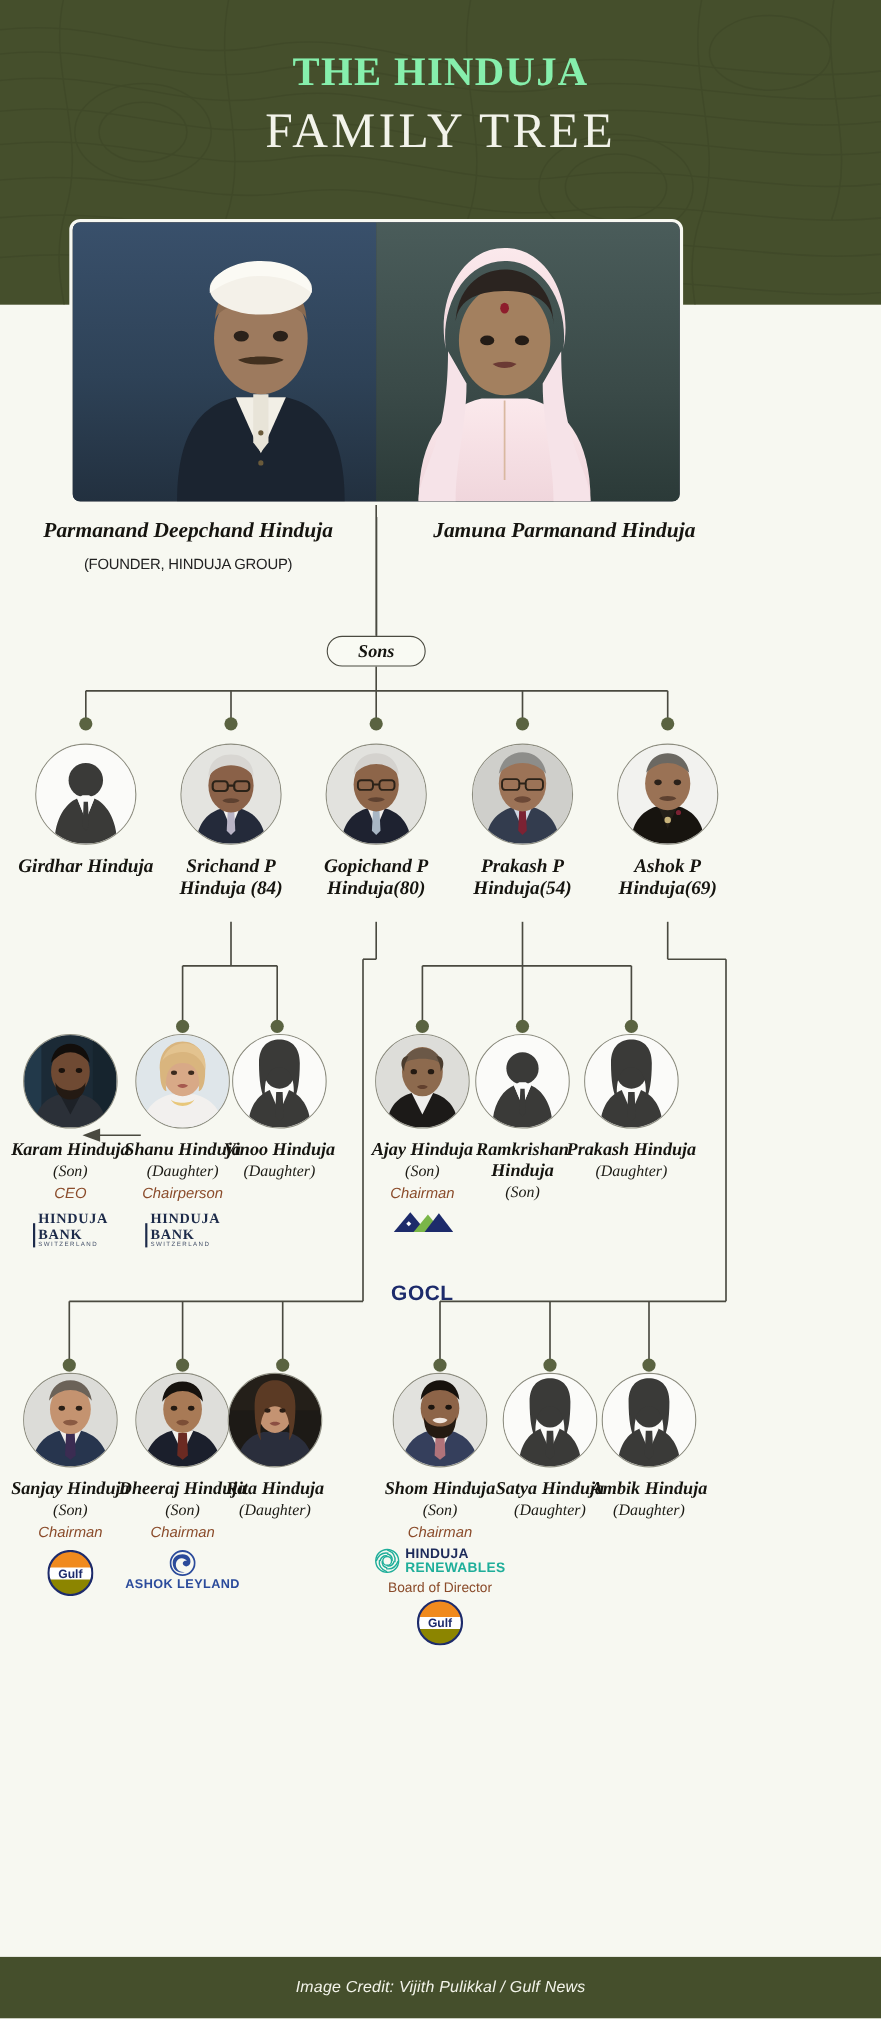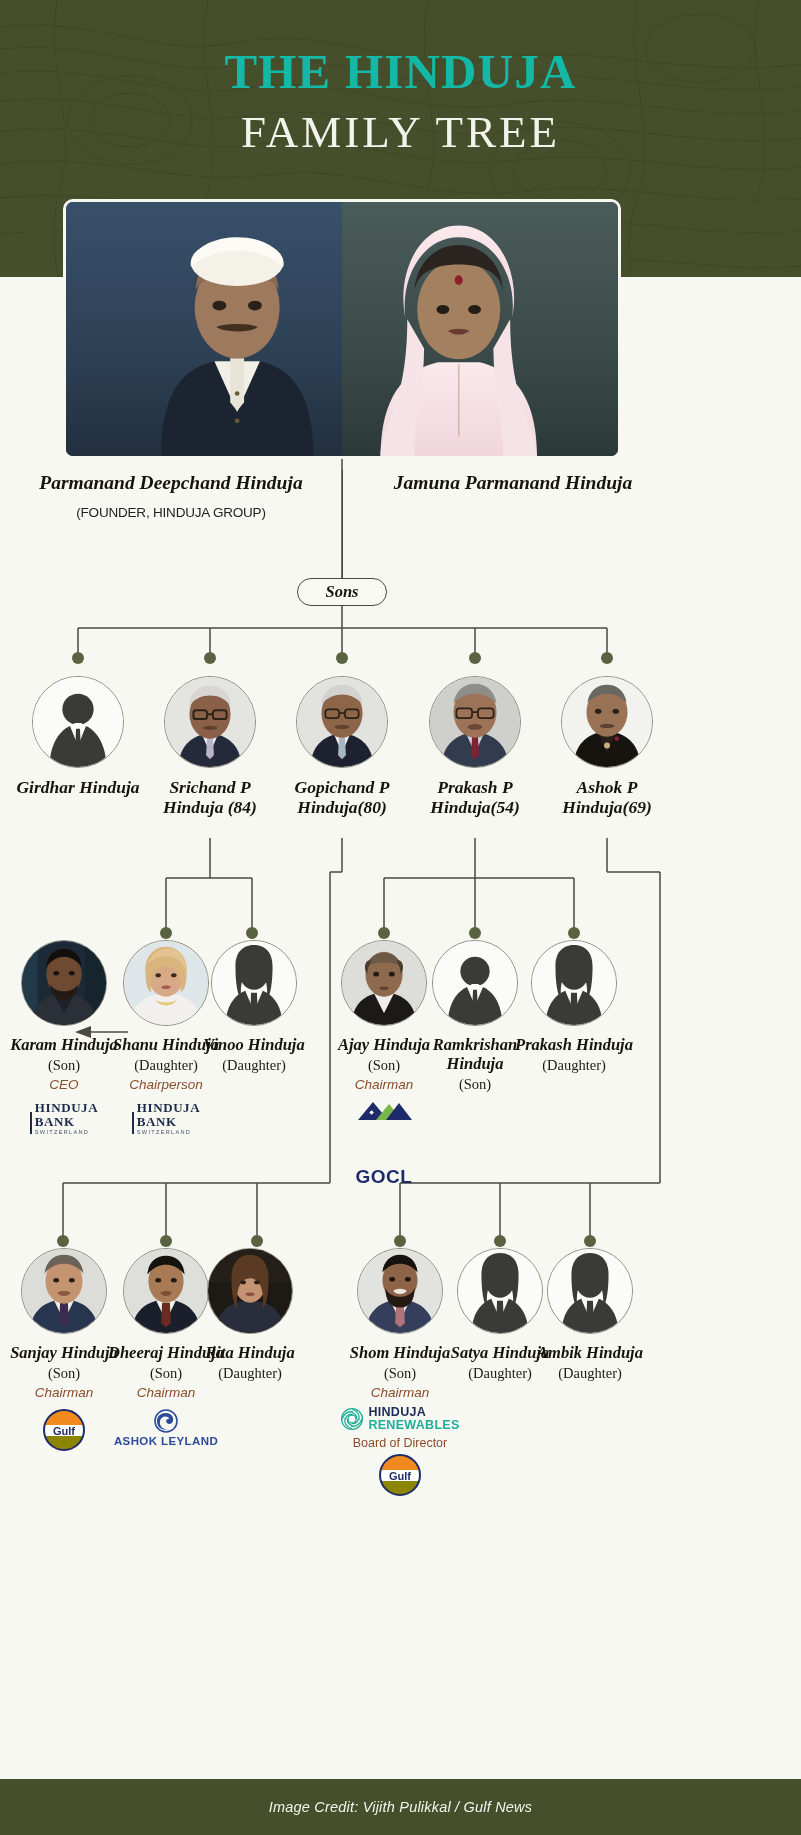--- a/index.html
+++ b/index.html
@@ -27,23 +27,23 @@
     opacity: .5;
   }
   .header-inner {
     position: relative;
     padding-top: 46px;
     text-align: center;
   }
   .title-1 {
     font-family: "Liberation Serif", serif;
     font-weight: 700;
-    font-size: 49px;
+    font-size: 37px;
     letter-spacing: 1.2px;
-    color: #14b8a6;
+    color: #86efac;
     line-height: 1.08;
   }
   .title-2 {
     font-family: "Liberation Serif", serif;
     font-weight: 400;
     font-size: 45px;
     letter-spacing: 3px;
     color: #f2f3ea;
     line-height: 1.2;
     margin-top: 6px;
@@ -143,20 +143,21 @@
   .p-name {
     font-family: "Liberation Serif", serif;
     font-style: italic; font-weight: 700;
     font-size: 17.5px; color: #15140f;
     line-height: 1.16;
     margin-top: 9px;
   }
   .p-name.sm { font-size: 16.5px; }
   .p-rel {
     font-family: "Liberation Serif", serif;
+    font-style: italic;
     font-size: 14.5px; color: #1b1a14;
     line-height: 1.25;
     margin-top: 2px;
   }
   .p-role {
     font-family: "Liberation Sans", sans-serif;
     font-style: italic;
     font-size: 13.5px; color: #8a4b2a;
     line-height: 1.25;
     margin-top: 3px;

